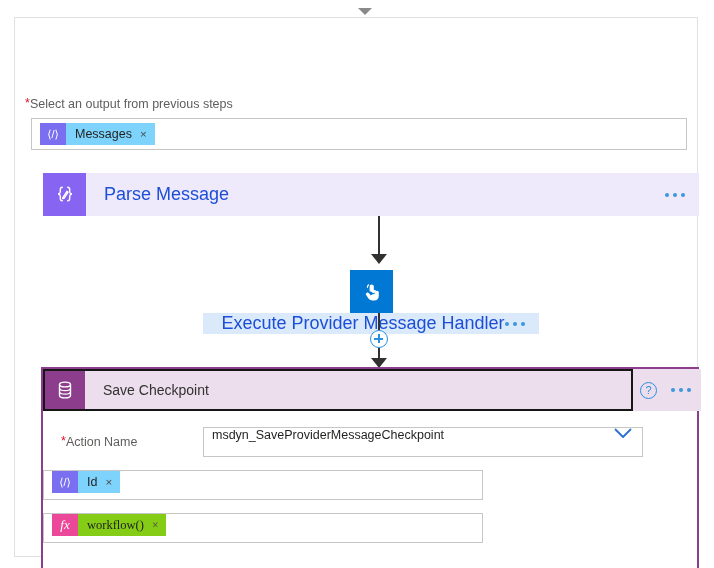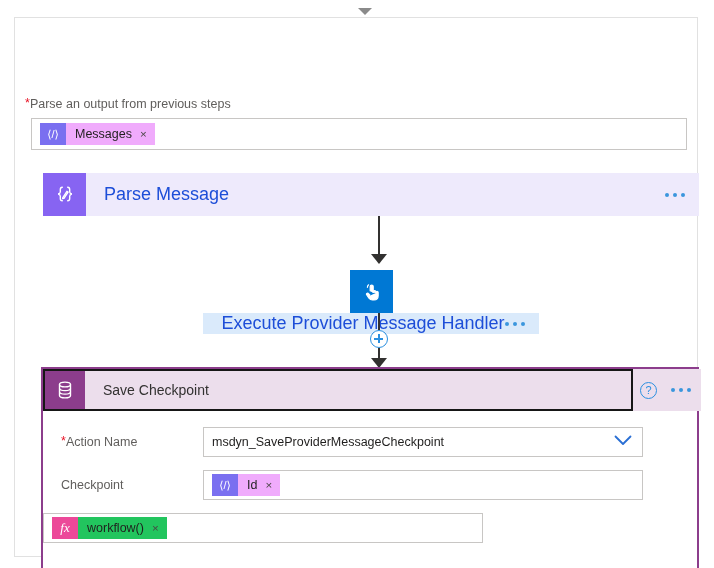--- a/index.html
+++ b/index.html
@@ -124,22 +124,22 @@
   }
   .token-badge.purple { background: #7a6ff0; }
   .token-badge.fx { background: #ec4899; }
   .token-body {
     height: 22px;
     display: flex;
     align-items: center;
     padding: 0 8px 0 9px;
     gap: 8px;
   }
-  .token-body.purple { background: #f0abfc; color: #201f1e; }
-  .token-body.pink   { background: #22c55e; color: #201f1e; }
+  .token-body.purple { background: #7dd3fc; color: #201f1e; }
+  .token-body.pink   { background: #84cc16; color: #201f1e; font-family: Liberation Serif, serif; }
   .token-x {
     font-size: 11.5px;
     color: #484644;
     cursor: pointer;
   }
   .badge-glyph {
     color: #ffffff;
     font-size: 11px;
     font-family: "Liberation Sans", sans-serif;
   }
@@ -318,21 +318,20 @@
     color: #605e5c;
     white-space: nowrap;
   }
   .field-control {
     width: 440px;
     height: 30px;
     border: 1px solid #c8c6c4;
     background: #ffffff;
     box-sizing: border-box;
     display: flex;
-    align-items: center;
     padding-left: 8px;
     font-size: 12.5px;
     color: #201f1e;
   }
   .field-control .sel-value {
     flex: 1 1 auto;
     white-space: nowrap;
     overflow: hidden;
   }
   .chevron {
@@ -343,21 +342,21 @@
 </style>
 </head>
 <body>
 
 <div class="top-caret"></div>
 
 <div class="scope">
 
 
   <div class="req-label">
-    <span class="req-star">*</span><span>Parse an output from previous steps</span>
+    <span class="req-star">*</span><span>Select an output from previous steps</span>
   </div>
 
   <div class="token-input">
     <span class="token">
       <span class="token-badge purple">
         <span class="badge-glyph">⟨/⟩</span>
       </span>
       <span class="token-body purple">
         <span>Messages</span>
         <span class="token-x">×</span>
@@ -445,21 +444,20 @@
           <span class="sel-value">msdyn_SaveProviderMessageCheckpoint</span>
           <span class="chevron">
             <svg width="18" height="11" viewBox="0 0 18 11" aria-hidden="true">
               <path d="M1.5 1.5 L9 9 L16.5 1.5" fill="none" stroke="#2a6fd4" stroke-width="1.8" stroke-linecap="round" stroke-linejoin="round"></path>
             </svg>
           </span>
         </div>
       </div>
 
       <div class="field-row">
-        <div class="field-label">Checkpoint</div>
         <div class="field-control">
           <span class="token">
             <span class="token-badge purple">
               <span class="badge-glyph">⟨/⟩</span>
             </span>
             <span class="token-body purple">
               <span>Id</span>
               <span class="token-x">×</span>
             </span>
           </span>

